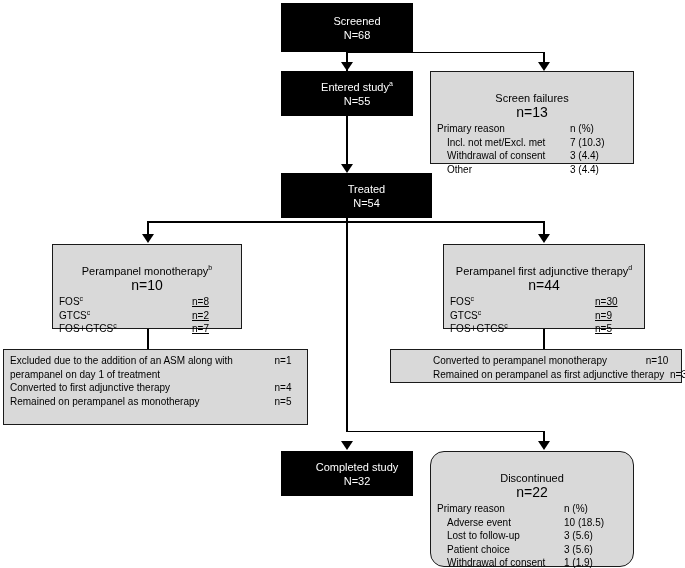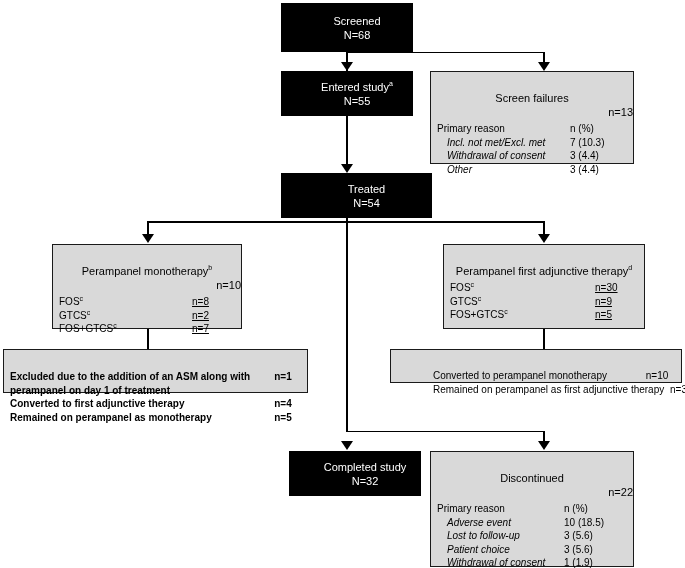--- a/index.html
+++ b/index.html
@@ -45,22 +45,22 @@
     text-align: center;
     white-space: nowrap;
   }
   .box-grey .hdr {
     text-align: center;
     font-size: 11px;
     line-height: 14px;
     margin-top: 19px;
   }
   .box-grey .hdr2 {
-    text-align: right;
-    font-size: 11px;
+    text-align: center;
+    font-size: 14px;
     line-height: 14px;
   }
   sup {
     font-size: 7px;
     vertical-align: super;
     line-height: 0;
   }
 
   
   .rows {
@@ -68,21 +68,21 @@
   }
   .row {
     display: flex;
     font-size: 10px;
     line-height: 13.5px;
     padding: 0 7px 0 6px;
     white-space: nowrap;
   }
   .row .lbl { flex: 1 1 auto; }
   .row .val { flex: 0 0 auto; text-align: left; }
-  .indent { padding-left: 10px; font-style: italic; }
+  .indent { padding-left: 10px; }
 
   
   .valcol-sf  .val { width: 56px; }
   .valcol-dc  .val { width: 62px; }
   .valcol-arm .val { width: 42px; text-decoration: underline; }
   .valcol-wide .val { width: 34px; text-align: center; }
 
   
   .vline {
     position: absolute;
@@ -186,37 +186,38 @@
       </div>
       <div class="row">
         <span class="lbl"><span>FOS+GTCS</span><sup>c</sup></span>
         <span class="val">n=7</span>
       </div>
     </div>
   </div>
 
   <div class="box box-grey valcol-arm" style="left:443px; top:244px; width:202px; height:85px;">
     <div class="hdr"><span>Perampanel first adjunctive therapy</span><sup>d</sup></div>
+    <div class="hdr2">n=44</div>
     <div class="rows">
       <div class="row">
         <span class="lbl"><span>FOS</span><sup>c</sup></span>
         <span class="val">n=30</span>
       </div>
       <div class="row">
         <span class="lbl"><span>GTCS</span><sup>c</sup></span>
         <span class="val">n=9</span>
       </div>
       <div class="row">
         <span class="lbl"><span>FOS+GTCS</span><sup>c</sup></span>
         <span class="val">n=5</span>
       </div>
     </div>
   </div>
 
-  <div class="box box-grey valcol-wide" style="left:3px; top:349px; width:305px; height:44px; padding-top:20px;font-weight:bold;">
+  <div class="box box-grey valcol-wide" style="left:3px; top:349px; width:305px; height:76px; padding-top:4px;">
     <div class="rows" style="margin-top:0;">
       <div class="row">
         <span class="lbl">Excluded due to the addition of an ASM along with</span>
         <span class="val">n=1</span>
       </div>
       <div class="row">
         <span class="lbl">perampanel on day 1 of treatment</span>
         <span class="val"></span>
       </div>
       <div class="row">
@@ -224,38 +225,38 @@
         <span class="val">n=4</span>
       </div>
       <div class="row">
         <span class="lbl">Remained on perampanel as monotherapy</span>
         <span class="val">n=5</span>
       </div>
     </div>
   </div>
 
   <div class="box box-grey valcol-wide" style="left:390px; top:349px; width:292px; height:34px; padding-top:4px;">
-    <div class="rows" style="margin-top:15px;padding-left:36px;">
+    <div class="rows" style="margin-top:0;padding-left:36px;">
       <div class="row">
         <span class="lbl">Converted to perampanel monotherapy</span>
         <span class="val">n=10</span>
       </div>
       <div class="row">
         <span class="lbl">Remained on perampanel as first adjunctive therapy</span>
         <span class="val">n=34</span>
       </div>
     </div>
   </div>
 
-  <div class="box box-black" style="left:281px; top:451px; width:132px; height:45px;margin-left:8px;">
+  <div class="box box-black" style="left:281px; top:451px; width:132px; height:45px;">
     <div class="title-line">Completed study</div>
     <div class="title-line">N=32</div>
   </div>
 
-  <div class="box box-grey valcol-dc" style="left:430px; top:451px; width:204px; height:116px;">
+  <div class="box box-grey valcol-dc" style="left:430px; top:451px; width:204px; height:116px;border-radius:14px;">
     <div class="hdr">Discontinued</div>
     <div class="hdr2">n=22</div>
     <div class="rows">
       <div class="row">
         <span class="lbl">Primary reason</span>
         <span class="val">n (%)</span>
       </div>
       <div class="row">
         <span class="lbl indent">Adverse event</span>
         <span class="val">10 (18.5)</span>

